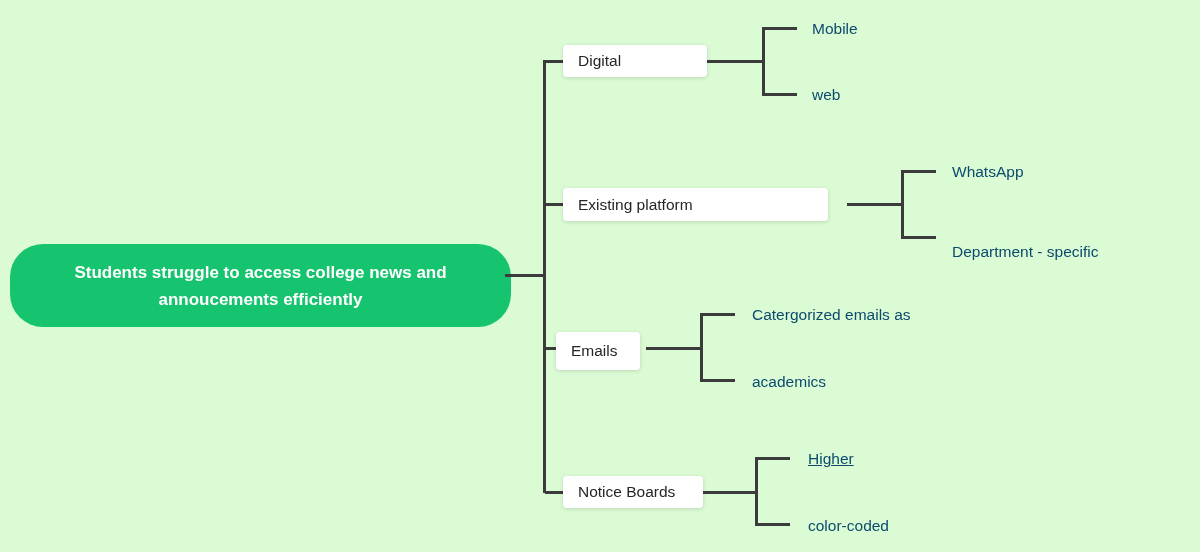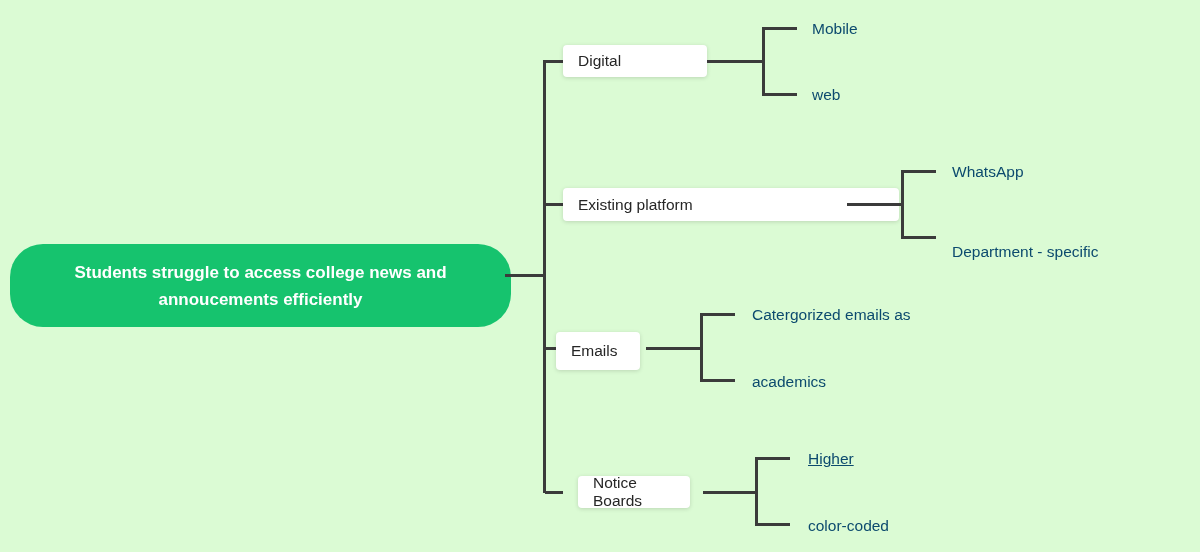--- a/index.html
+++ b/index.html
@@ -77,21 +77,21 @@
     <span>Digital</span>
   </div>
   <div class="h-line" style="left:707px; top:60px; width:58px;"></div>
   <div class="v-line" style="left:762px; top:27px; height:69px;"></div>
   <div class="h-line" style="left:762px; top:27px; width:35px;"></div>
   <div class="h-line" style="left:762px; top:93px; width:35px;"></div>
   <div class="child-label" style="left:812px; top:29px;">Mobile</div>
   <div class="child-label" style="left:812px; top:95px;">web</div>
 
   <div class="h-line" style="left:545px; top:203px; width:18px;"></div>
-  <div class="branch-box" style="left:563px; top:188px; width:336px; height:33px;">
+  <div class="branch-box" style="left:563px; top:188px; width:265px; height:33px;">
     <span>Existing platform</span>
   </div>
   <div class="h-line" style="left:847px; top:203px; width:57px;"></div>
   <div class="v-line" style="left:901px; top:170px; height:69px;"></div>
   <div class="h-line" style="left:901px; top:170px; width:35px;"></div>
   <div class="h-line" style="left:901px; top:236px; width:35px;"></div>
   <div class="child-label" style="left:952px; top:172px;">WhatsApp</div>
   <div class="child-label" style="left:952px; top:252px;">Department - specific</div>
 
   <div class="h-line" style="left:545px; top:347px; width:18px;"></div>
@@ -99,21 +99,21 @@
     <span>Emails</span>
   </div>
   <div class="h-line" style="left:646px; top:347px; width:57px;"></div>
   <div class="v-line" style="left:700px; top:313px; height:69px;"></div>
   <div class="h-line" style="left:700px; top:313px; width:35px;"></div>
   <div class="h-line" style="left:700px; top:379px; width:35px;"></div>
   <div class="child-label" style="left:752px; top:315px;">Catergorized emails as</div>
   <div class="child-label" style="left:752px; top:382px;">academics</div>
 
   <div class="h-line" style="left:545px; top:491px; width:18px;"></div>
-  <div class="branch-box" style="left:563px; top:476px; width:112px; height:32px;margin-left:15px;">
+  <div class="branch-box" style="left:563px; top:476px; width:140px; height:32px;">
     <span>Notice Boards</span>
   </div>
   <div class="h-line" style="left:703px; top:491px; width:55px;"></div>
   <div class="v-line" style="left:755px; top:457px; height:69px;"></div>
   <div class="h-line" style="left:755px; top:457px; width:35px;"></div>
   <div class="h-line" style="left:755px; top:523px; width:35px;"></div>
   <div class="child-label" style="left:808px; top:459px;text-decoration:underline;">Higher</div>
   <div class="child-label" style="left:808px; top:526px;">color-coded</div>
 
 </div>

